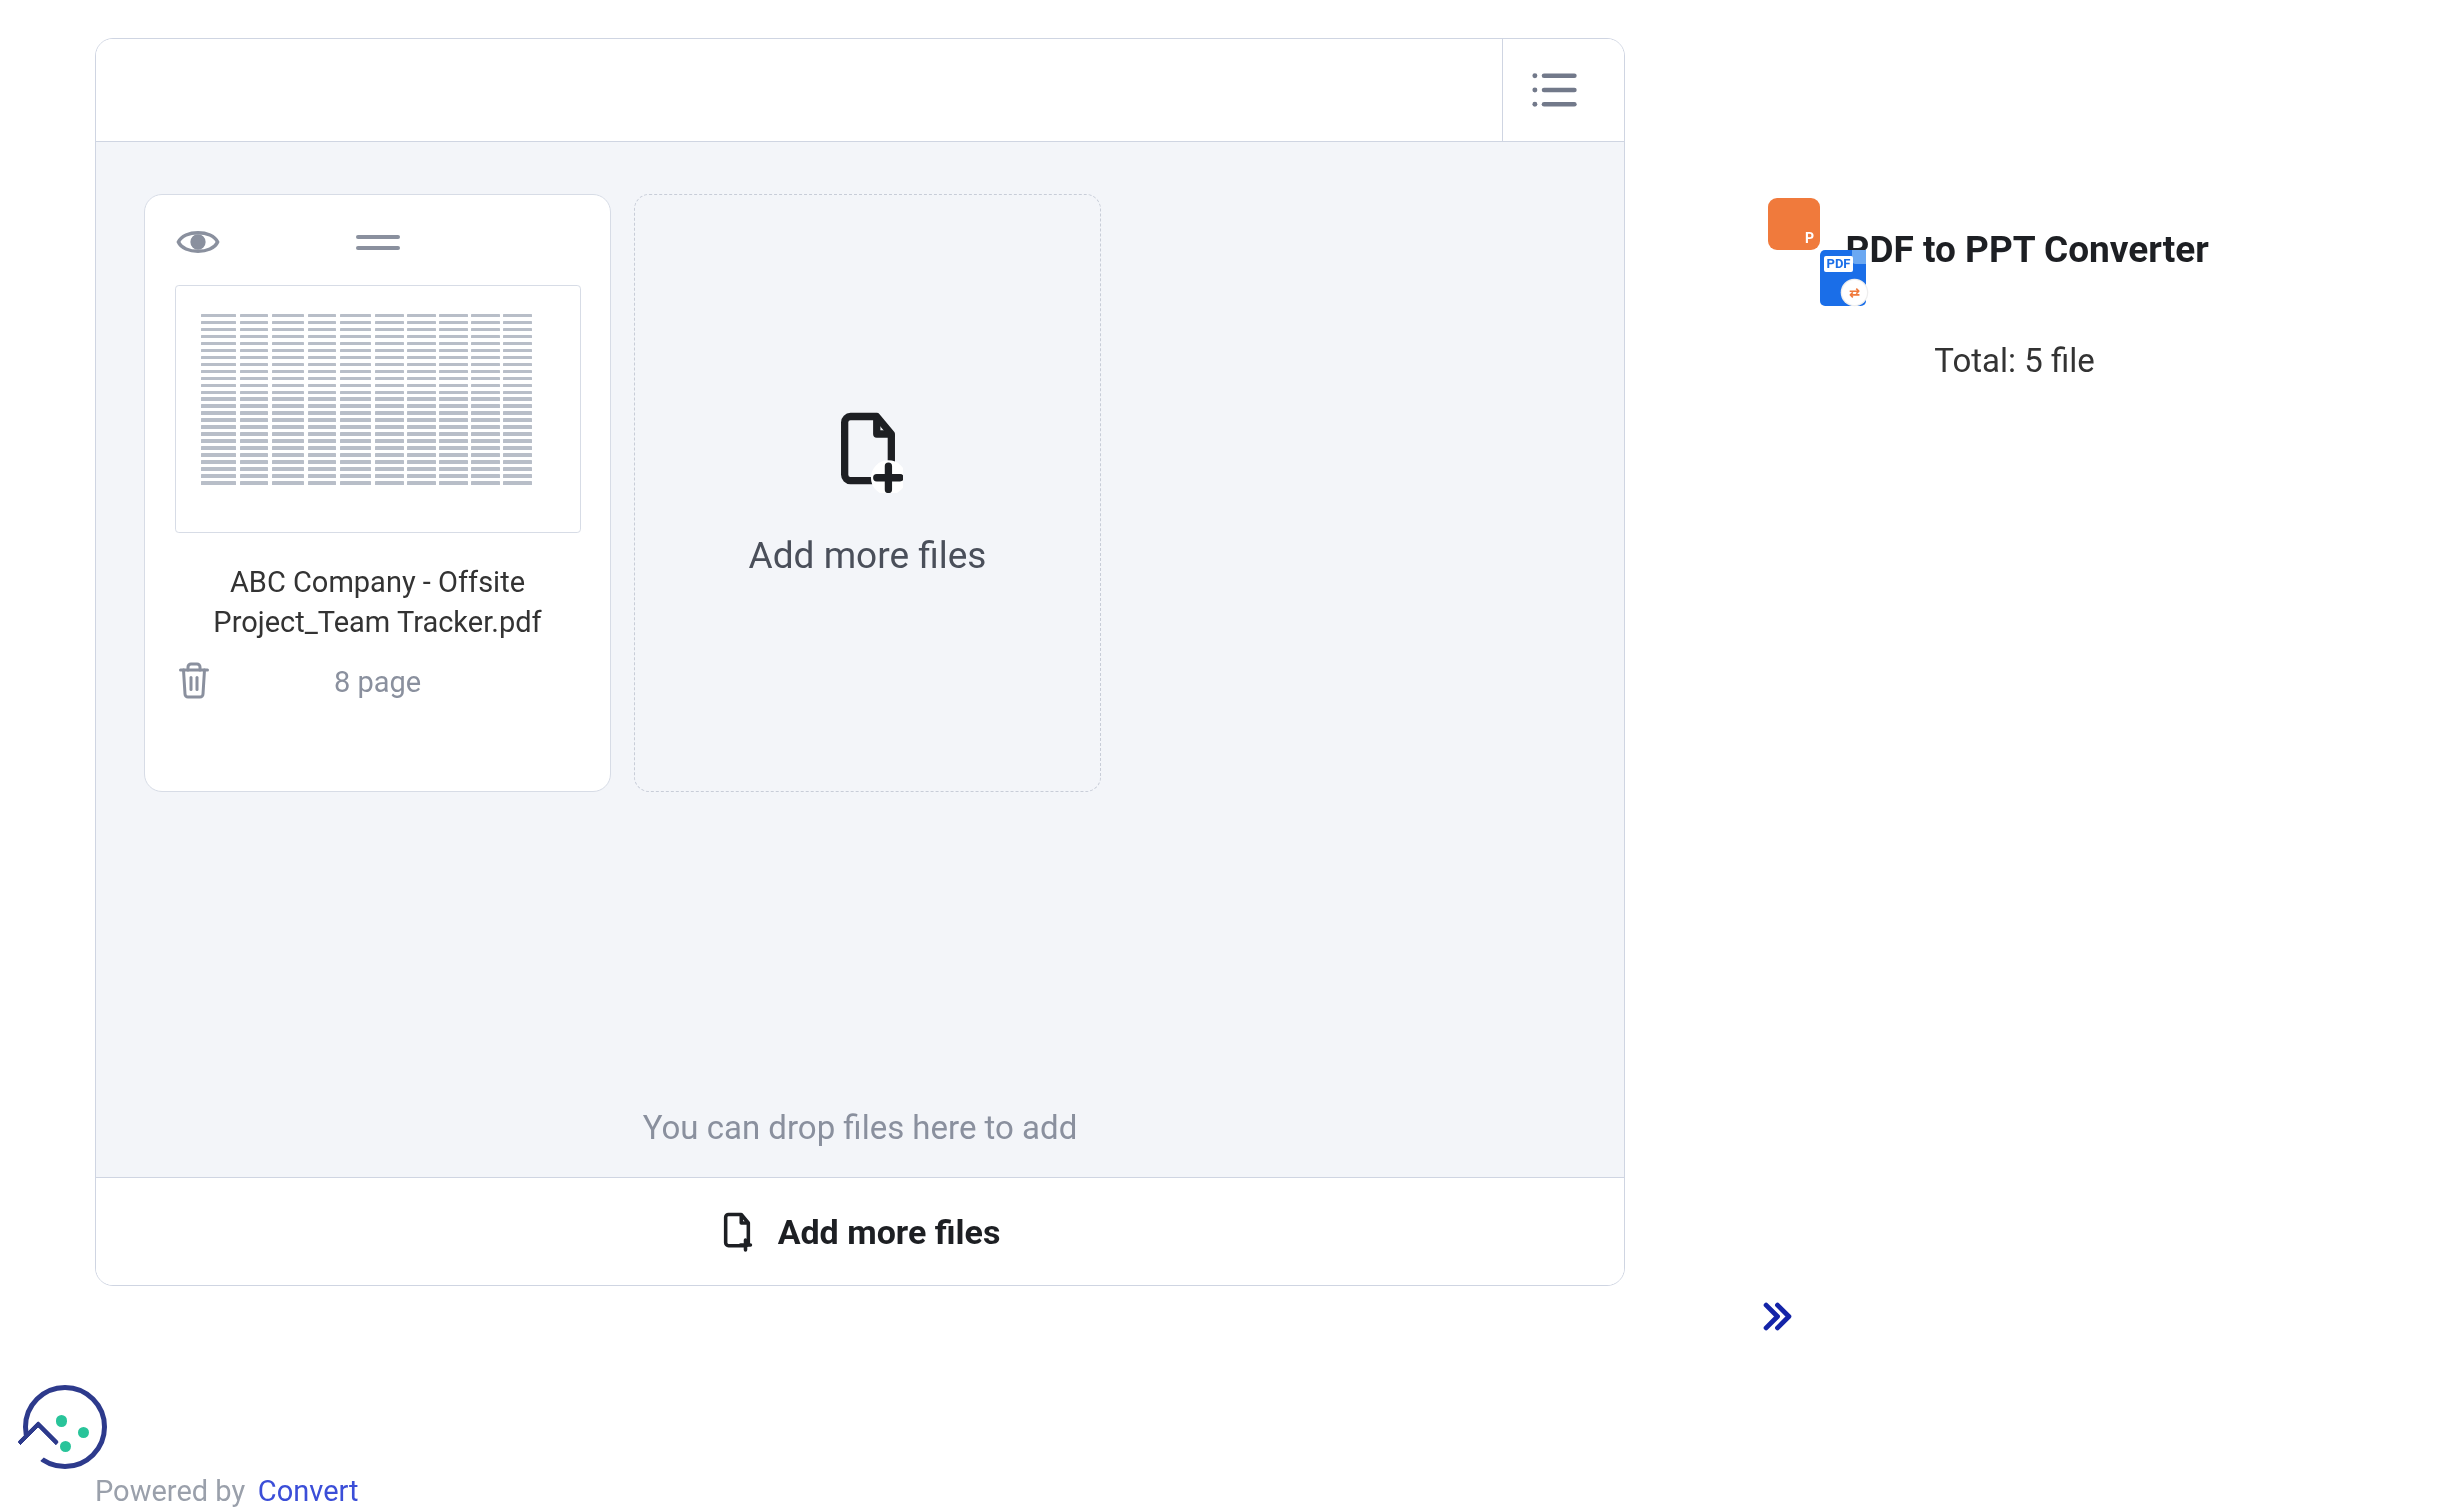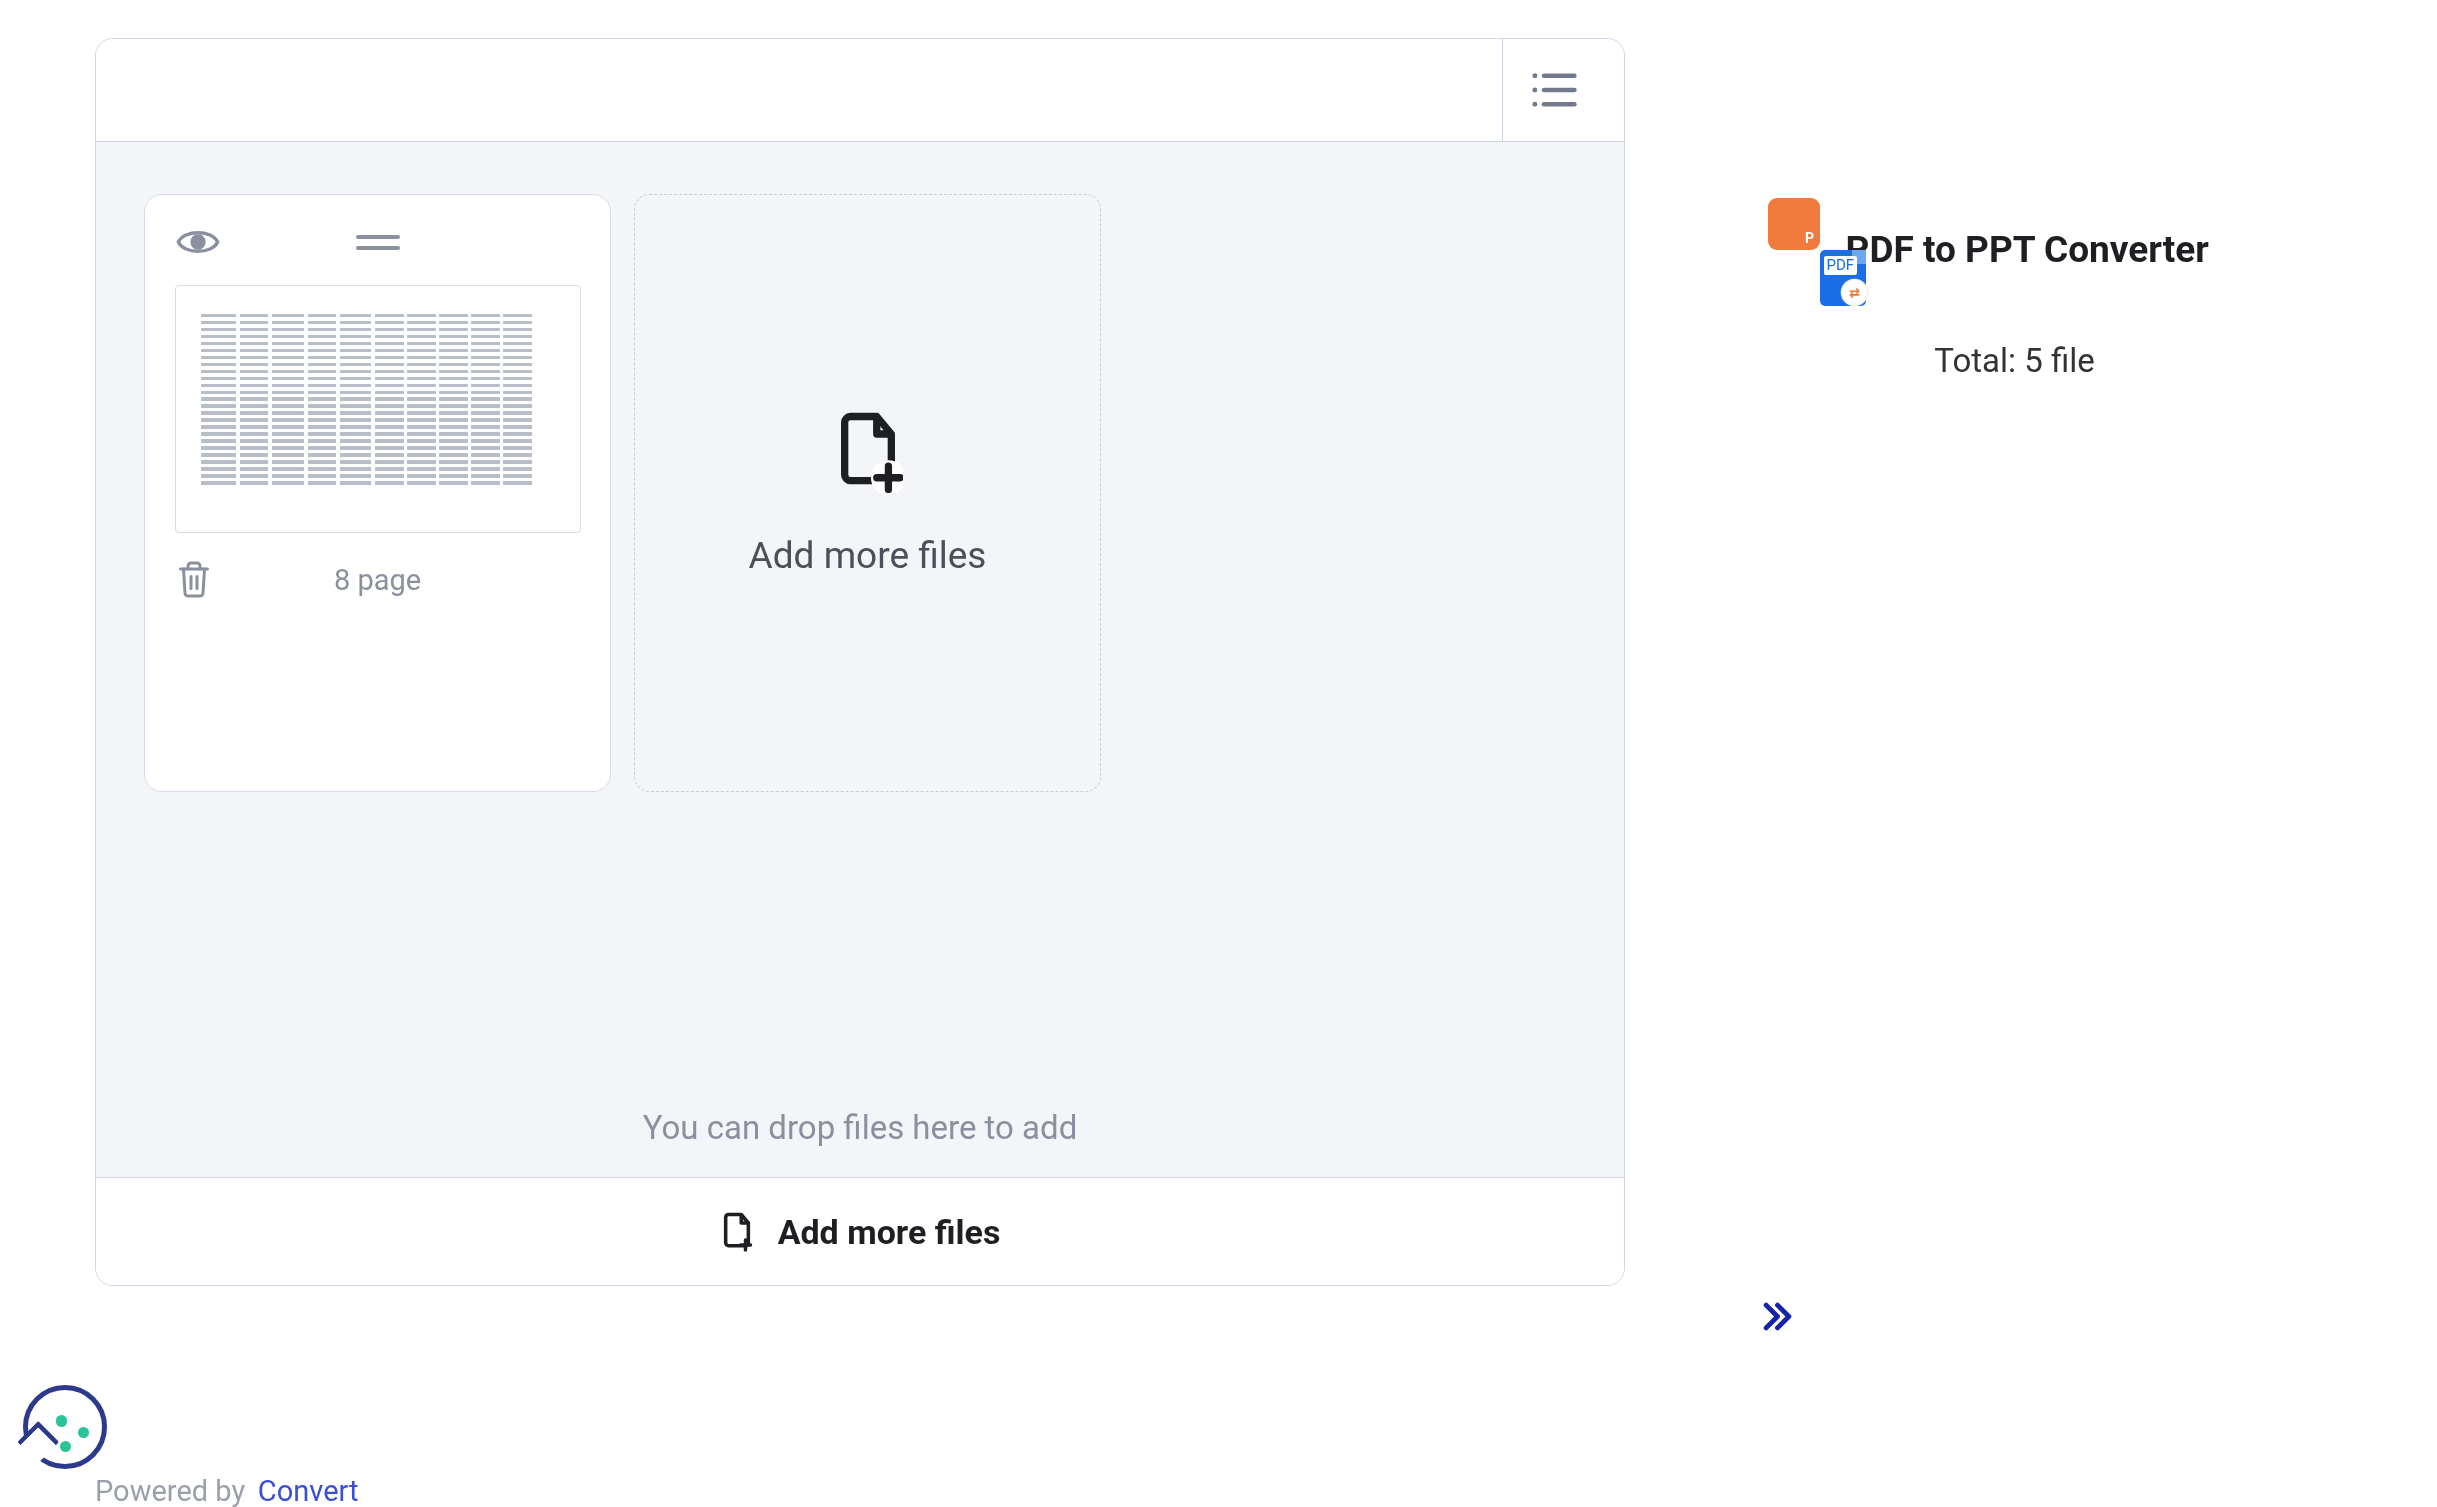--- a/index.html
+++ b/index.html
@@ -282,23 +282,23 @@
   .conv-icon { position: relative; width: 81px; height: 76px; }
   .conv-icon .doc {
     position: absolute; left: 0; top: 0; width: 46px; height: 56px;
     background: #1a6ee8; border-radius: 5.1px;
   }
   .conv-icon .doc .fold {
     position: absolute; right: 0; top: 0; width: 14px; height: 14px;
     background: #6ba8f2; border-bottom-left-radius: 3.8px;
   }
   .conv-icon .doc .tag {
-    position: absolute; left: 3.8px; top: 6.3px; font-size: 15px;
+    position: absolute; left: 3.8px; top: 6.3px; font-size: 13px;
     background: #fff; color: #1a6ee8; padding: 0.6px 2.5px; border-radius: 1.9px;
-    font-weight: 400;
+    font-weight: 700;
   }
   .conv-icon .slide {
     position: absolute; right: 0; bottom: 0; width: 52px; height: 52px;
     background: #f07a3c; border-radius: 9px;
   }
   .conv-icon .slide::after {
     content: "P"; position: absolute; right: 6.3px; bottom: 3.8px;
     font-size: 14px; color: #fff; font-weight: 700;
   }
   .conv-icon .arrow-badge {
@@ -649,20 +649,21 @@
                     <span style="width:9%"></span>
                     <span style="width:8%"></span>
                     <span style="width:8%"></span>
                     <span style="width:8%"></span>
                     <span style="width:8%"></span>
                     <span style="width:8%"></span>
                   </div>
               </div>
             </div>
 
+            <div class="file-name">ABC Company - Offsite Project_Team Tracker.pdf</div>
 
             <div class="file-footer">
               <span class="trash">
                 <svg width="36" height="39" viewBox="0 0 24 26" fill="none" stroke="#8a909e" stroke-width="2" stroke-linecap="round" stroke-linejoin="round">
                   <path d="M3 6h18"></path>
                   <path d="M8 6V4a2 2 0 0 1 2-2h4a2 2 0 0 1 2 2v2"></path>
                   <path d="M5 6l1 16a2 2 0 0 0 2 2h8a2 2 0 0 0 2-2l1-16"></path>
                   <line x1="10" y1="11" x2="10" y2="19"></line>
                   <line x1="14" y1="11" x2="14" y2="19"></line>
                 </svg>

